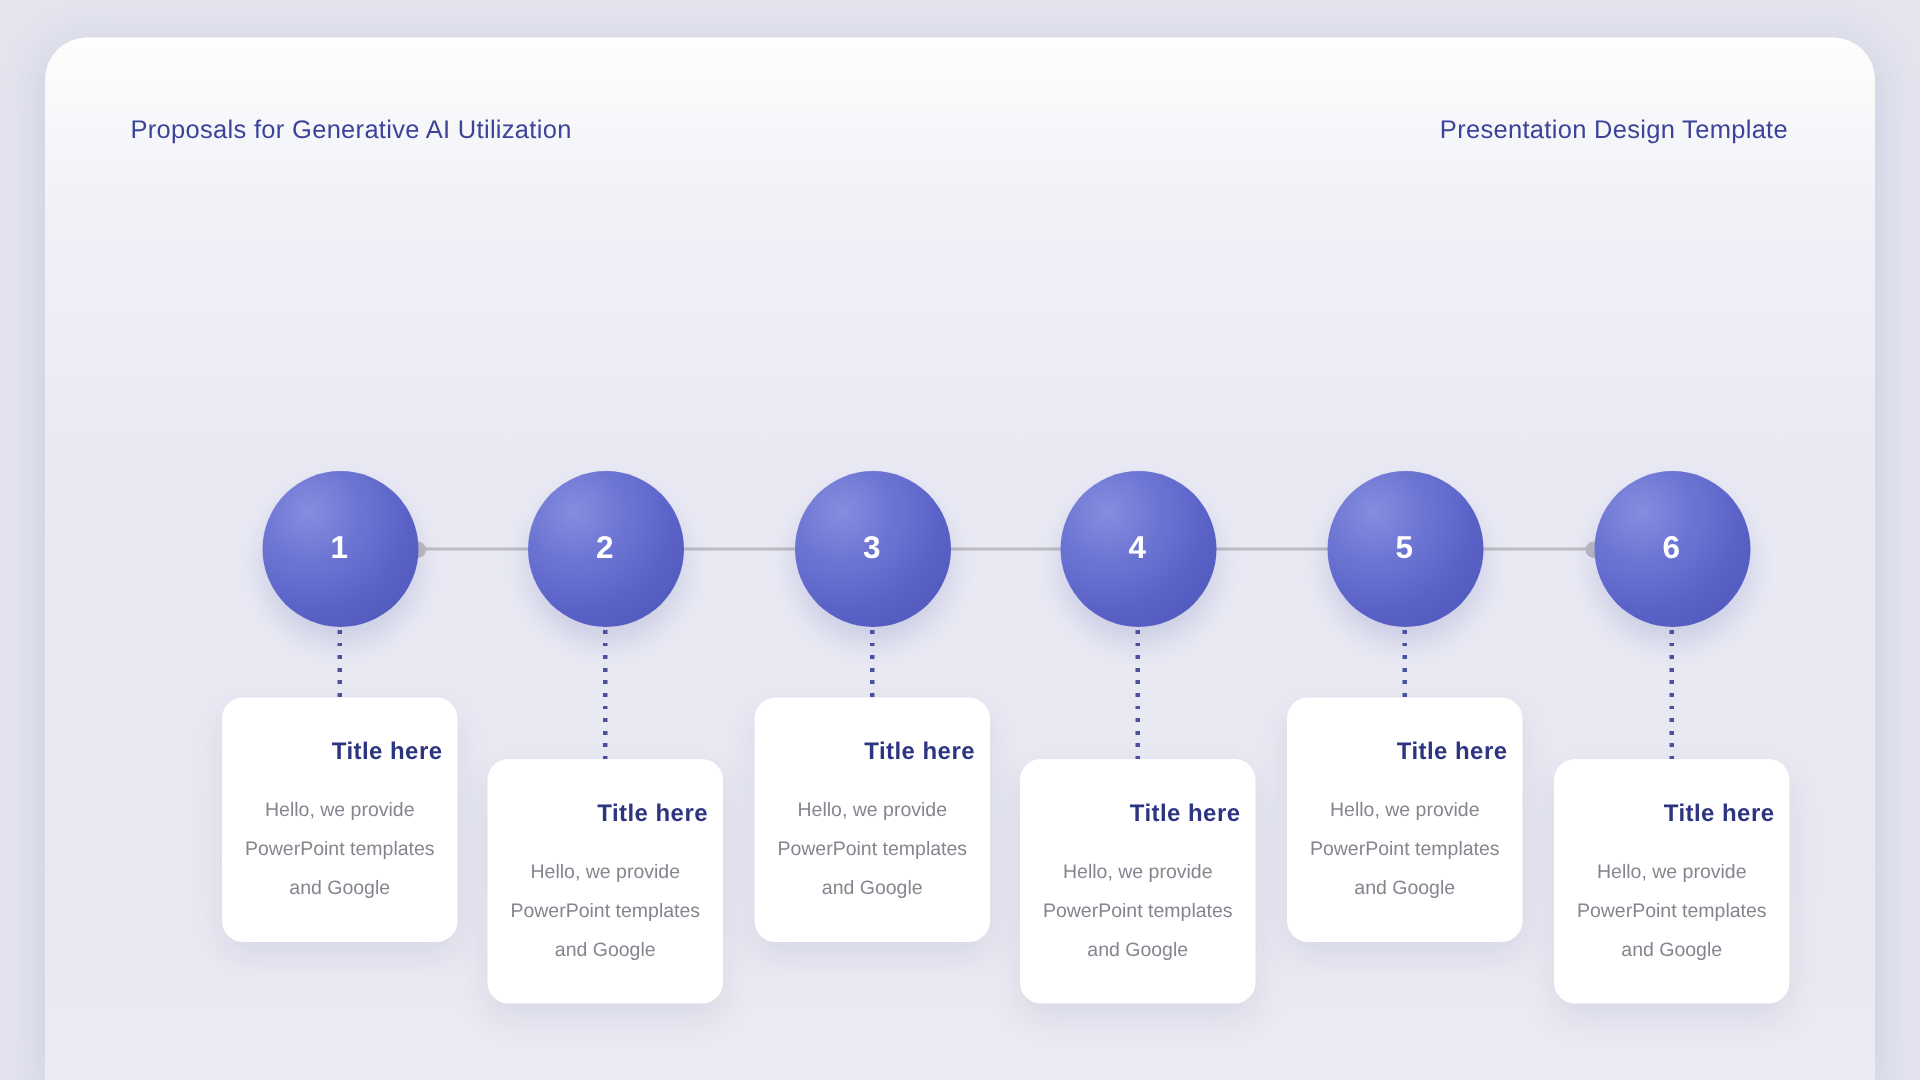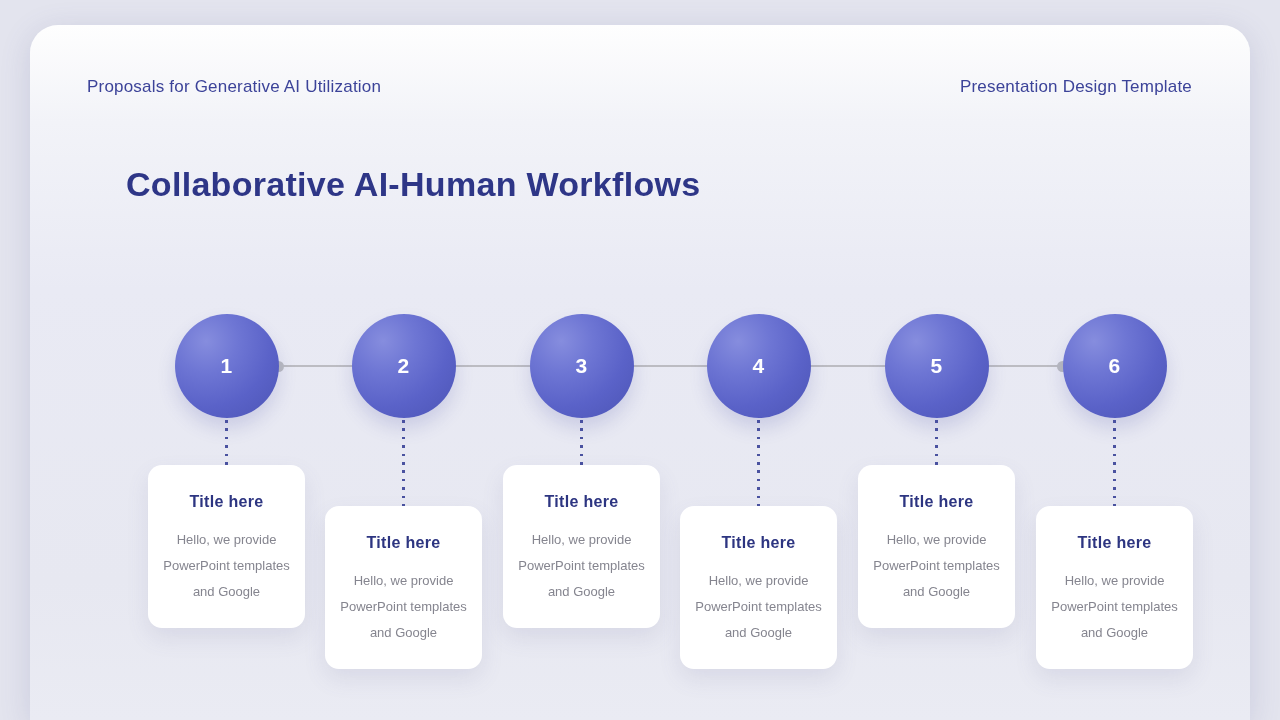--- a/index.html
+++ b/index.html
@@ -87,36 +87,36 @@
     text-align: center;
     padding: 26px 10px 0 10px;
   }
   .card-title {
     font-size: 16px;
     font-weight: bold;
     letter-spacing: 0.3px;
     line-height: 22px;
     color: var(--card-title-text, #2d3581);
     margin-bottom: 14px;
+    text-align: right;
   }
   .card-body {
     font-size: 13px;
     line-height: 26px;
     color: var(--card-body-text, #85858f);
   }
 </style>
 </head>
 <body>
 
 <div class="slide">
 
   <div class="header-label header-left">Proposals for Generative AI Utilization</div>
   <div class="header-label header-right">Presentation Design Template</div>
 
-  <h1 class="page-title">Collaborative AI-Human Workflows</h1>
 
   <div class="connector-line"></div>
   <div class="connector-end-dot left"></div>
   <div class="connector-end-dot right"></div>
 
   <div class="step high" style="left:118px">
     <div class="step-circle">
       <span class="step-number">1</span>
     </div>
     <div class="step-dotted-line"></div>

